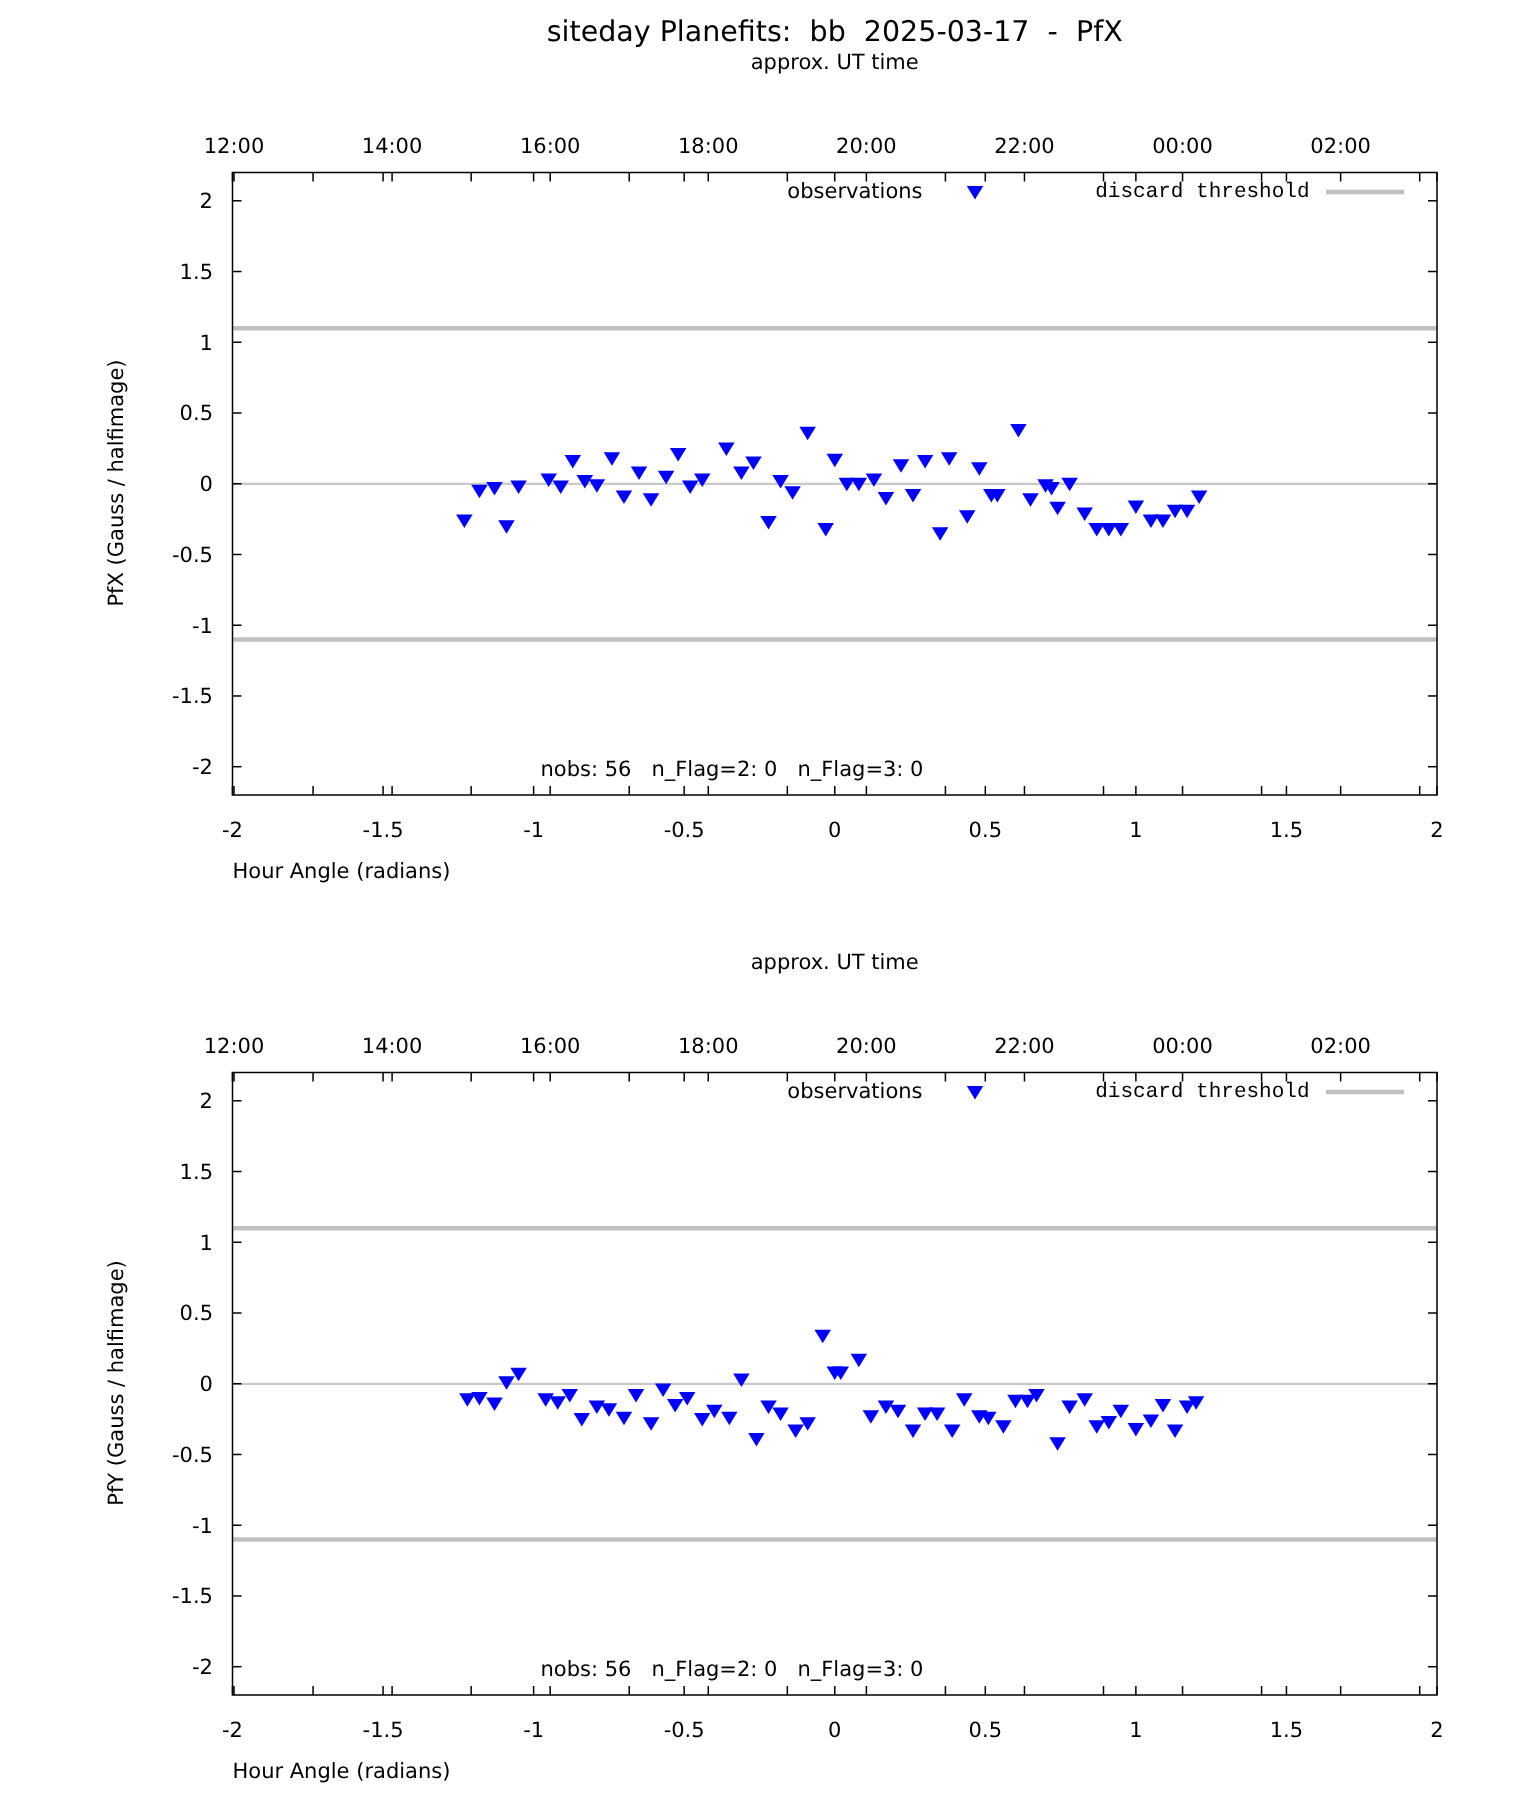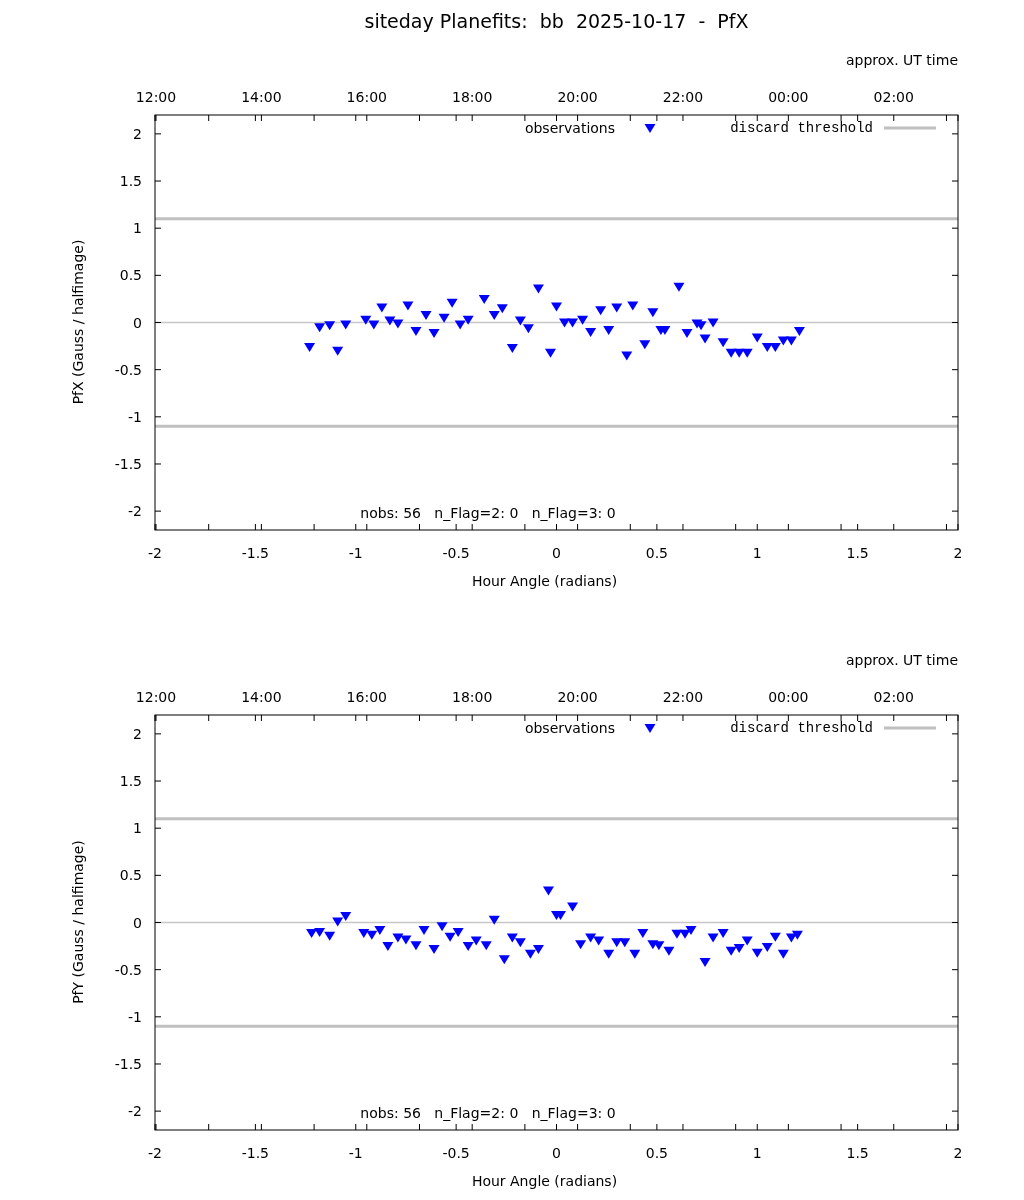--- a/index.html
+++ b/index.html
@@ -2,23 +2,23 @@
 <html><head>
 <meta charset="utf-8">
 <style>
   html,body{margin:0;padding:0;background:#ffffff;}
   .page{position:relative;width:1024px;height:1200px;background:#ffffff;
         font-family:"DejaVu Sans",sans-serif;color:#000;overflow:hidden;}
   .chart{position:absolute;left:0;width:1024px;height:600px;}
   .chart-svg{position:absolute;left:0;top:0;}
   .chart-title{position:absolute;left:155px;top:10px;width:803px;text-align:center;
                font-size:19px;white-space:pre;}
-  .ut-axis-title{position:absolute;left:155px;top:50px;width:803px;text-align:right;
+  .ut-axis-title{position:absolute;left:155px;top:32px;width:803px;text-align:center;
                  font-size:14px;line-height:20px;white-space:pre;}
-  .x-axis-title{position:absolute;left:143px;top:571px;width:803px;text-align:center;
+  .x-axis-title{position:absolute;left:155px;top:571px;width:803px;text-align:left;
                 font-size:14px;line-height:20px;white-space:pre;}
   .y-axis-title{position:absolute;left:78px;top:322px;font-size:14px;white-space:nowrap;
                 transform:translate(-50%,-50%) rotate(-90deg);}
   .legend-label{position:absolute;top:118px;height:20px;line-height:20px;
                 font-size:14px;white-space:pre;}
   .legend-obs{right:409px;}
   .legend-thresh{right:151px;font-family:Liberation Mono, monospace;}
   .annotation{position:absolute;left:155px;top:503px;width:666px;text-align:center;
               font-size:14px;line-height:20px;white-space:pre;}
 </style>
@@ -187,21 +187,21 @@
           <polygon points="769.8175,343.02272727272725 780.8175,343.02272727272725 775.3175,352.02272727272725" fill="#0000ff"></polygon>
           <polygon points="777.8475,336.42045454545456 788.8475,336.42045454545456 783.3475,345.42045454545456" fill="#0000ff"></polygon>
           <polygon points="785.8774999999999,336.42045454545456 796.8774999999999,336.42045454545456 791.3774999999999,345.42045454545456" fill="#0000ff"></polygon>
           <polygon points="793.9075,326.9886363636364 804.9075,326.9886363636364 799.4075,335.9886363636364" fill="#0000ff"></polygon>
         </g>
         <g>
           <polygon points="644.5,124 655.5,124 650,133" fill="#0000ff"></polygon>
         </g>
         <line x1="884" x2="936" y1="128" y2="128" stroke="#c0c0c0" stroke-width="3"></line>
       </svg>
-    <div class="chart-title">siteday Planefits:  bb  2025-10-17  -  PfX</div>
+    <div class="chart-title">siteday Planefits:  bb  2025-03-17  -  PfX</div>
     <div class="ut-axis-title">approx. UT time</div>
     <div class="y-axis-title">PfX (Gauss / halfimage)</div>
     <div class="x-axis-title">Hour Angle (radians)</div>
     <div class="legend-label legend-obs">observations</div>
     <div class="legend-label legend-thresh">discard threshold</div>
     <div class="annotation">nobs: 56   n_Flag=2: 0   n_Flag=3: 0</div>
   </section>
 
   <section class="chart" style="top:600px;">
     <svg class="chart-svg" width="1024" height="600" viewBox="0 0 1024 600">

